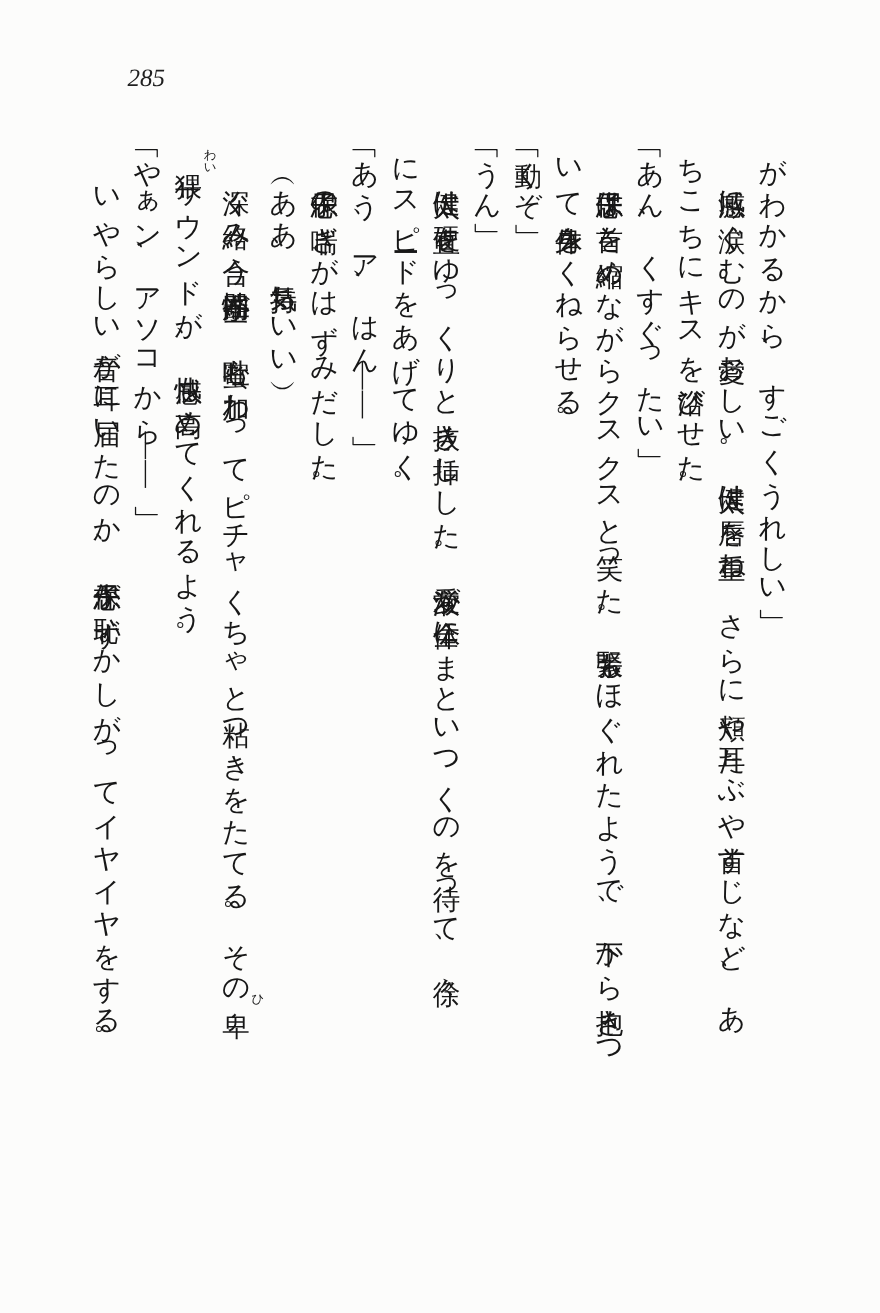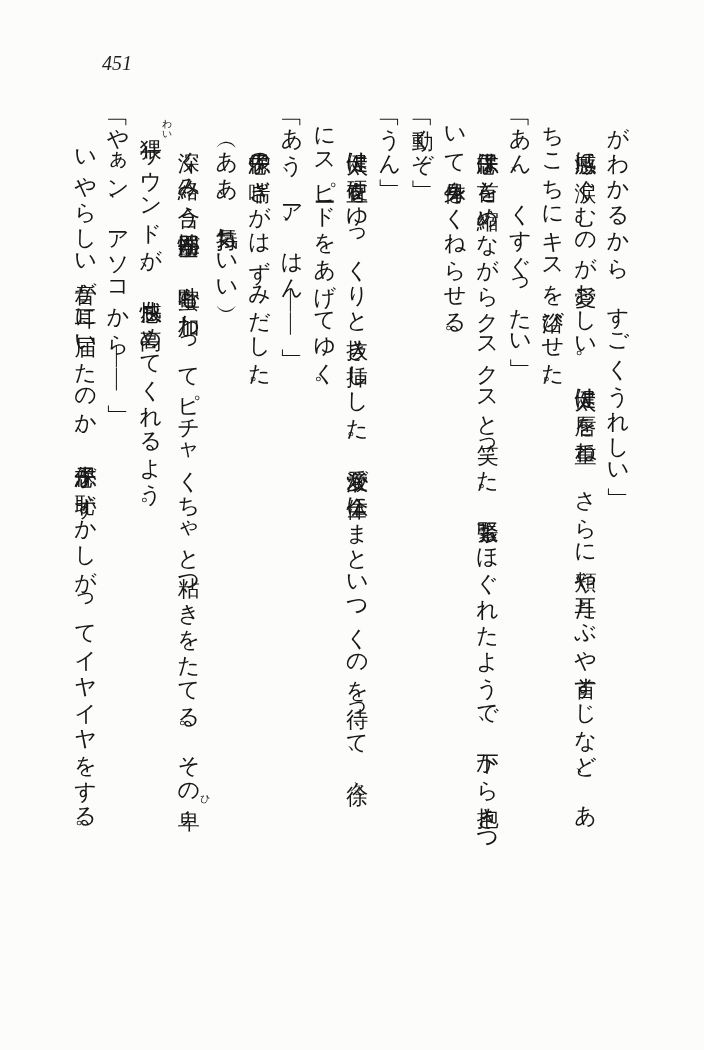--- a/index.html
+++ b/index.html
@@ -54,21 +54,21 @@
   rt {
     font-size: 10px;
     letter-spacing: 0;
     line-height: 1;
   }
 </style>
 </head>
 <body>
 
 <div class="page">
-  <div class="page-number">451</div>
+  <div class="page-number">285</div>
   <div class="text-area">
       <div class="column">がわかるから、すごくうれしい」</div>
       <div class="column indent">感激に涙ぐむのが愛おしい。健太は唇を重ね、さらに頬や耳たぶや首すじなど、あ</div>
       <div class="column">ちこちにキスを浴びせた。</div>
       <div class="column">「あん、くすぐったい」</div>
       <div class="column indent">志保子は首を縮めながらクスクスと笑った。緊張もほぐれたようで、下から抱きつ</div>
       <div class="column">いて身体をくねらせる。</div>
       <div class="column">「動くぞ」</div>
       <div class="column">「うん」</div>
       <div class="column indent">健太は硬直をゆっくりと抜き挿しした。愛液が全体にまといつくのを待って、徐々</div>

